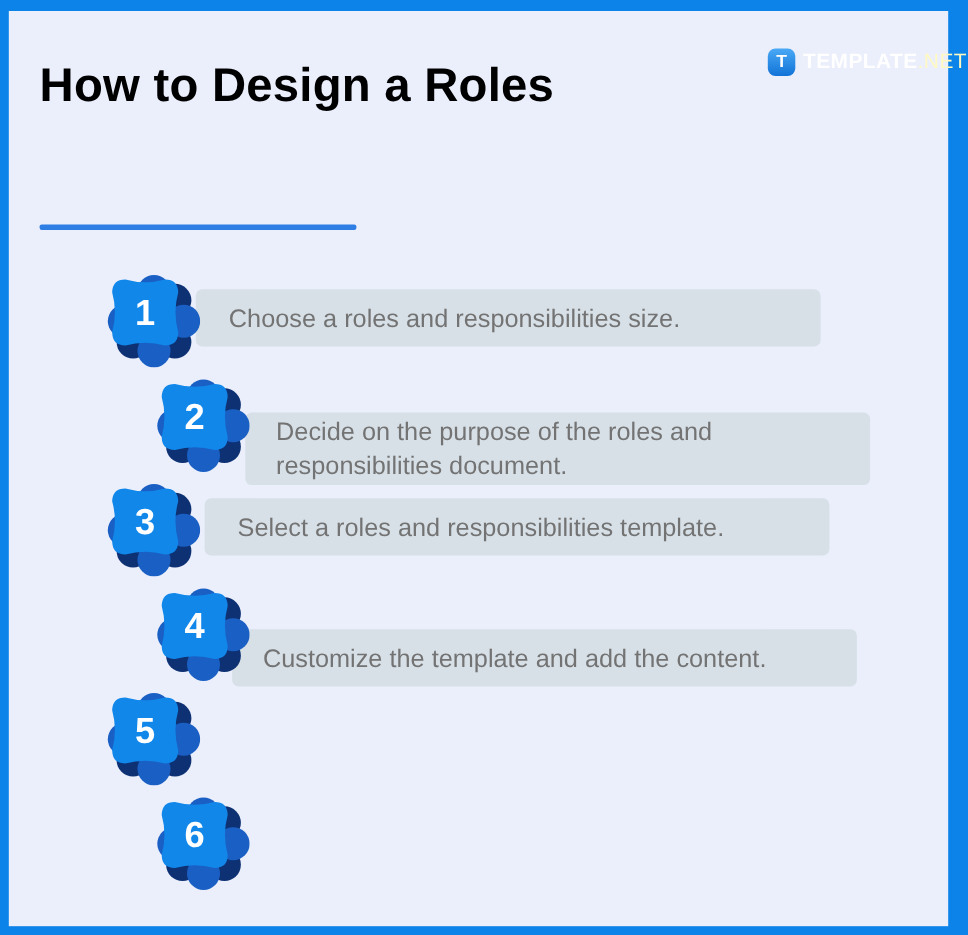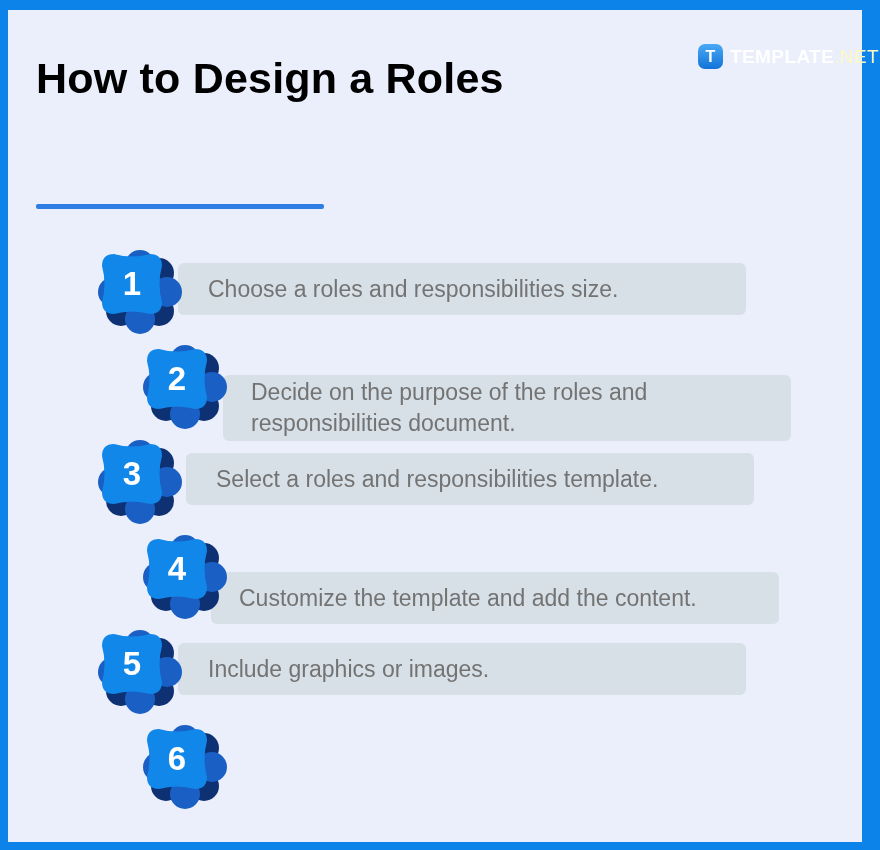--- a/index.html
+++ b/index.html
@@ -83,23 +83,20 @@
     </div>
   <div class="bar b2">
       <span>Decide on the purpose of the roles and responsibilities document.</span>
     </div>
   <div class="bar b3">
       <span>Select a roles and responsibilities template.</span>
     </div>
   <div class="bar b4">
       <span>Customize the template and add the content.</span>
     </div>
-  <div class="bar b5">
-      <span>Include graphics or images.</span>
-    </div>
 
   <div class="badge g1">
     <svg viewBox="0 0 90 90">
       <circle cx="29" cy="29" r="15" fill="#0e3173"></circle>
         <circle cx="67" cy="29" r="15" fill="#0e3173"></circle>
       <circle cx="67" cy="67" r="15" fill="#0e3173"></circle>
         <circle cx="29" cy="67" r="15" fill="#0e3173"></circle>
       <circle cx="48" cy="21" r="15" fill="#1a60c4"></circle>
         <circle cx="75" cy="48" r="15" fill="#1a60c4"></circle>
       <circle cx="48" cy="75" r="15" fill="#1a60c4"></circle>

